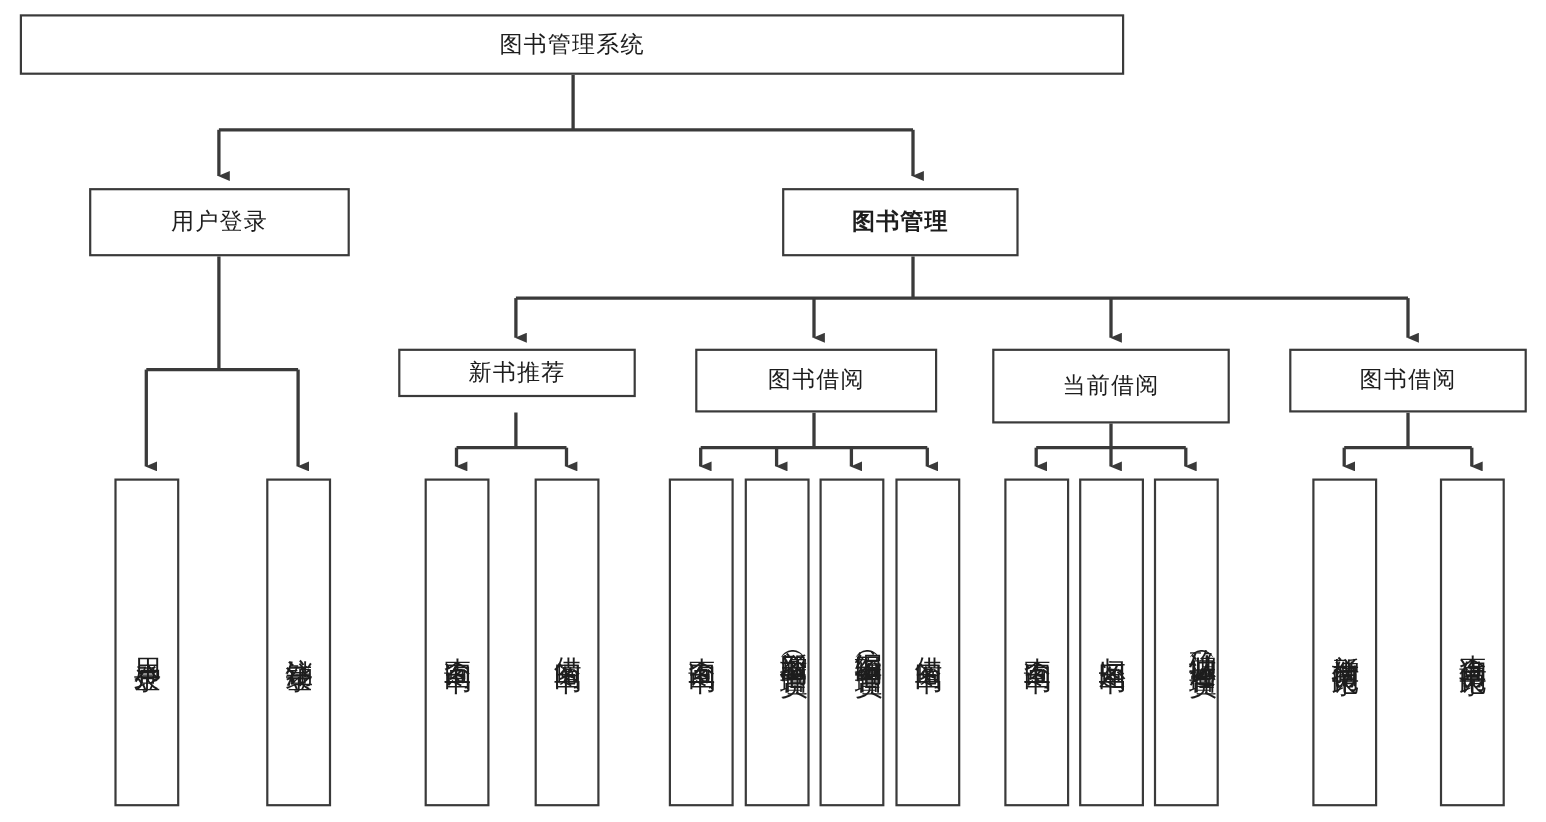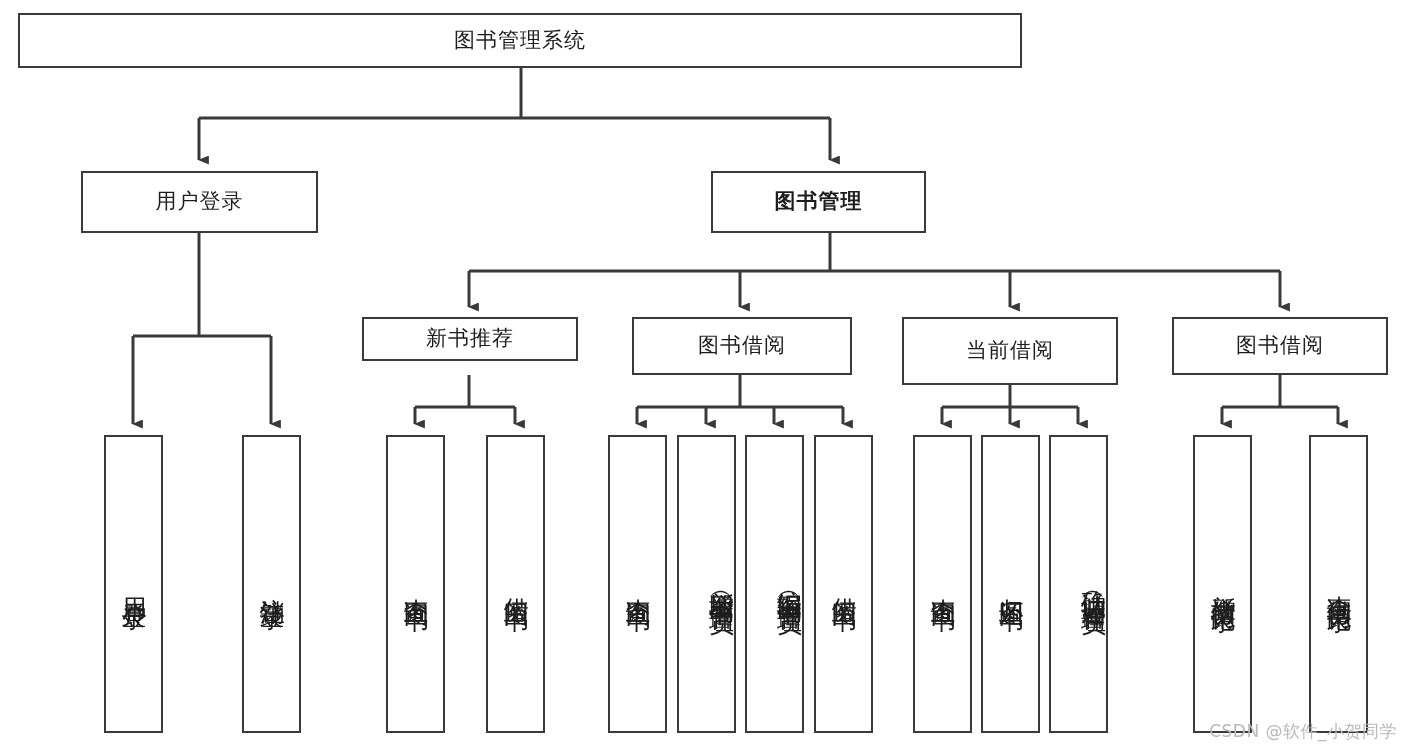--- a/index.html
+++ b/index.html
@@ -137,14 +137,13 @@
   <div class="node vert topalign" style="left:745px; top:435px; width:59px; height:298px;">编辑图书（管理员）</div>
   <div class="node vert" style="left:814px; top:435px; width:59px; height:298px; align-items:center;">借阅图书</div>
 
   <div class="node vert" style="left:913px; top:435px; width:59px; height:298px; align-items:center;">查询图书</div>
   <div class="node vert" style="left:981px; top:435px; width:59px; height:298px; align-items:center;">归还图书</div>
   <div class="node vert topalign" style="left:1049px; top:435px; width:59px; height:298px;">确认归还（管理员）</div>
 
   <div class="node vert" style="left:1193px; top:435px; width:59px; height:298px; align-items:center;">新增借阅记录</div>
   <div class="node vert" style="left:1309px; top:435px; width:59px; height:298px; align-items:center;">查询借阅记录</div>
 
-  <div id="watermark">CSDN @软件_小贺同学</div>
 </div>
 
 </body></html>

